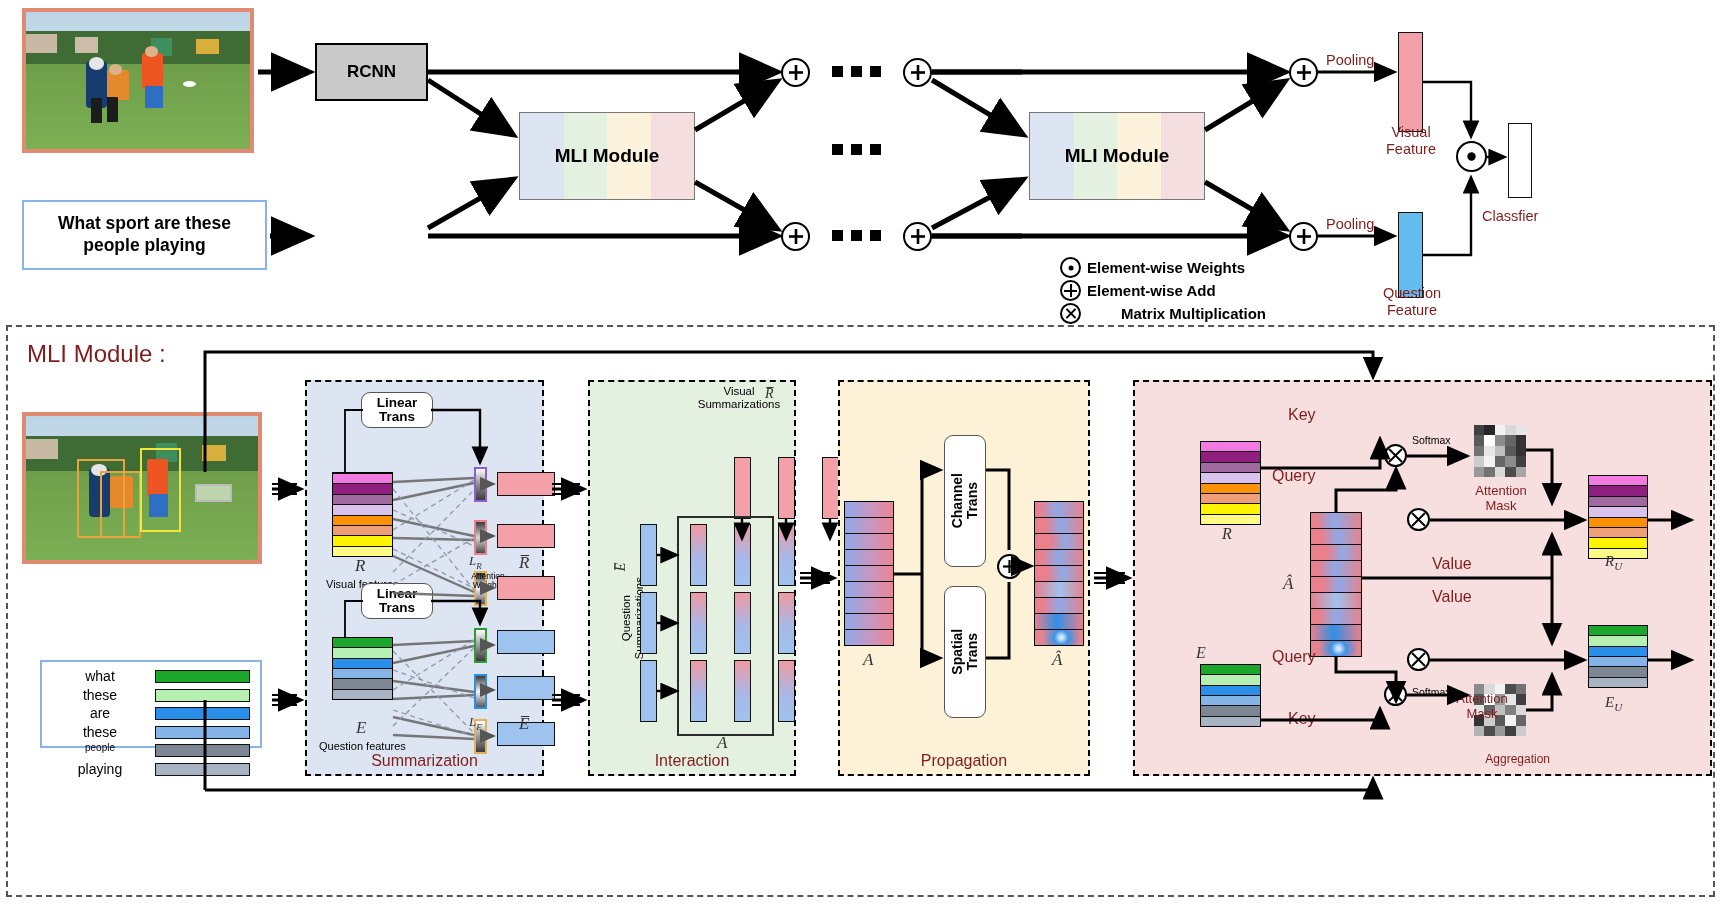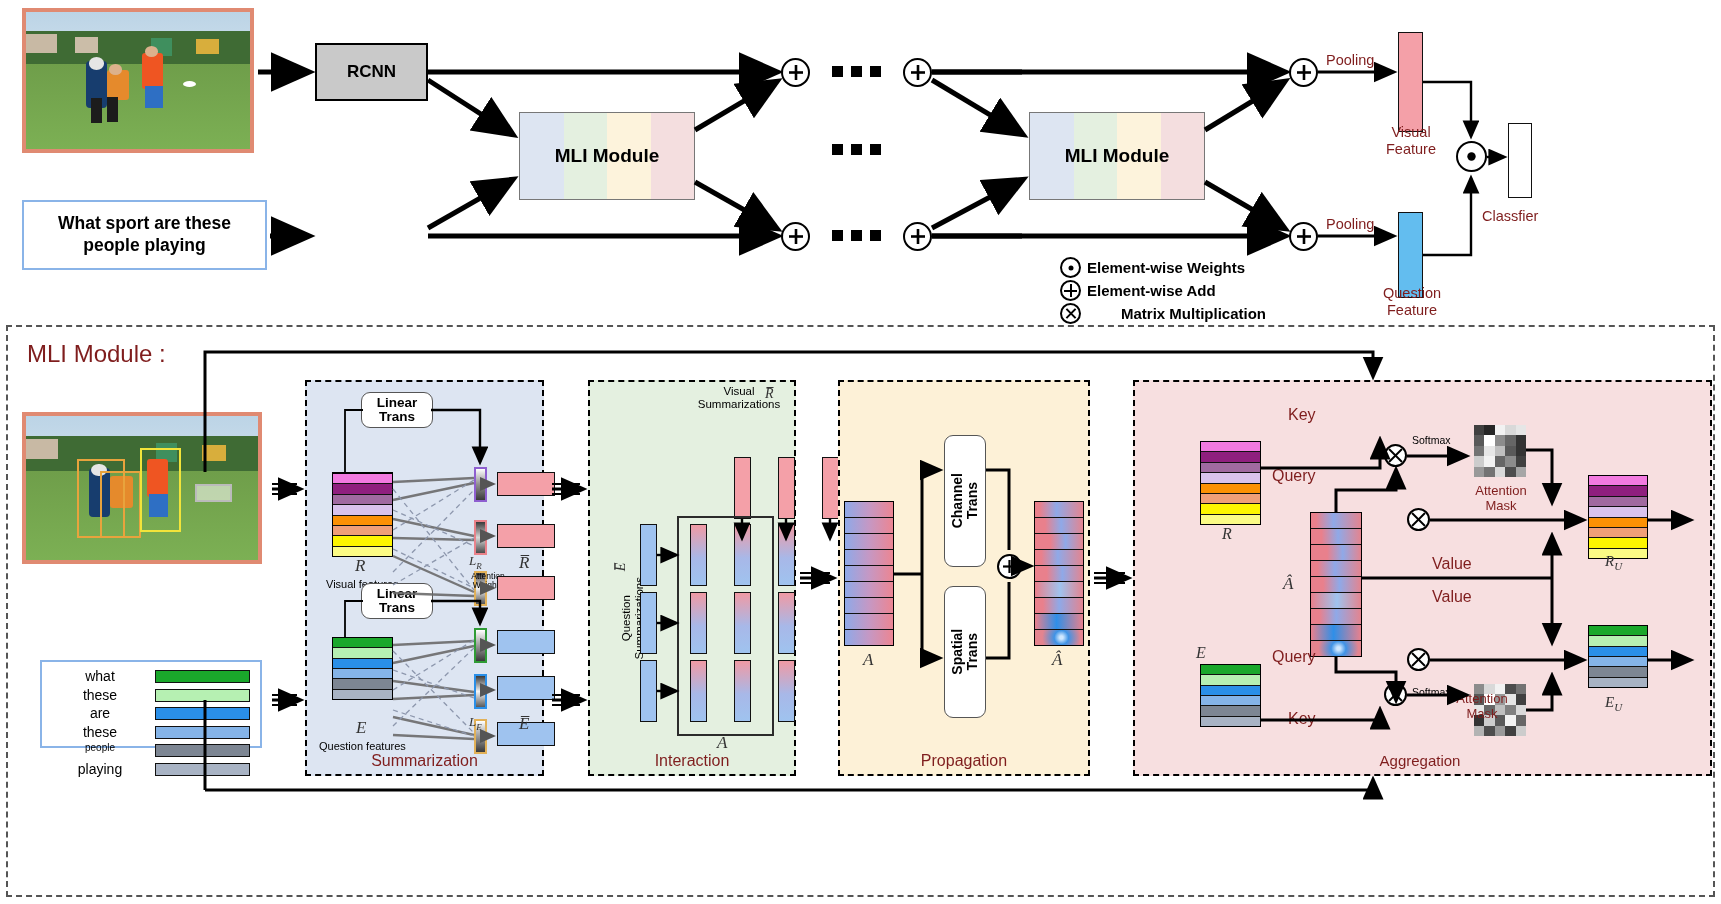--- a/index.html
+++ b/index.html
@@ -367,21 +367,21 @@
       <div style="background: linear-gradient(90deg, rgb(233, 128, 140) 13.3%, rgb(143, 169, 232) 47.75%, rgb(228, 132, 143) 100%);"></div>
       <div style="background: linear-gradient(90deg, rgb(233, 128, 140) 24.4%, rgb(143, 169, 232) 57%, rgb(228, 132, 143) 100%);"></div>
       <div style="background: linear-gradient(90deg, rgb(233, 128, 140) 0%, rgb(159, 195, 239) 52%, rgb(228, 132, 143) 100%);"></div>
       <div style="background: linear-gradient(90deg, rgb(233, 128, 140) 16.6%, rgb(143, 169, 232) 50.5%, rgb(228, 132, 143) 100%);"></div>
       <div style="background: linear-gradient(90deg, rgb(233, 128, 140) 0%, rgb(47, 143, 232) 45%, rgb(233, 128, 140) 100%);"></div>
       <div style="background: radial-gradient(circle at 55% 50%, rgb(207, 232, 255) 6%, rgb(63, 147, 230) 26%, rgb(228, 132, 143) 70%);"></div>
     </div>
   <div class="math" style="left:1052px;top:650px;font-size:17px;">Â</div>
 
   <div class="panel" style="left:1133px;top:380px;width:579px;height:396px;background:#f7dfe0;"></div>
-  <div class="lbl" style="left:1290px;top:752px;width:260px;text-align:center;font-size:15px;">Aggregation</div>
+  <div class="lbl" style="left:1290px;top:752px;width:260px;text-align:right;font-size:12px;">Aggregation</div>
 
   <div class="stack" id="stack-Ragg" style="left: 1200px; top: 441px; width: 61px; height: 84px;">
       <div style="background: rgb(242, 122, 224);"></div>
       <div style="background: rgb(143, 31, 126);"></div>
       <div style="background: rgb(160, 106, 160);"></div>
       <div style="background: rgb(217, 195, 236);"></div>
       <div style="background: rgb(251, 145, 4);"></div>
       <div style="background: rgb(239, 159, 120);"></div>
       <div style="background: rgb(253, 245, 0);"></div>
       <div style="background: rgb(251, 251, 133);"></div>

